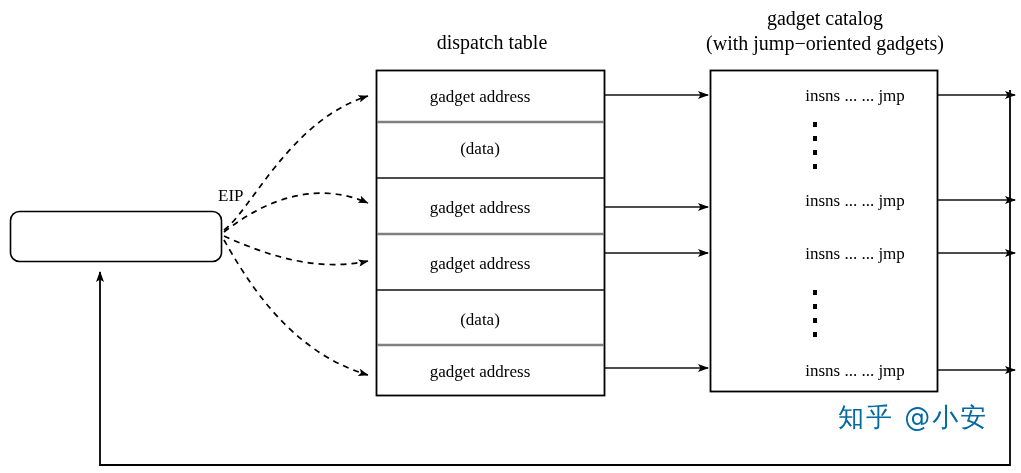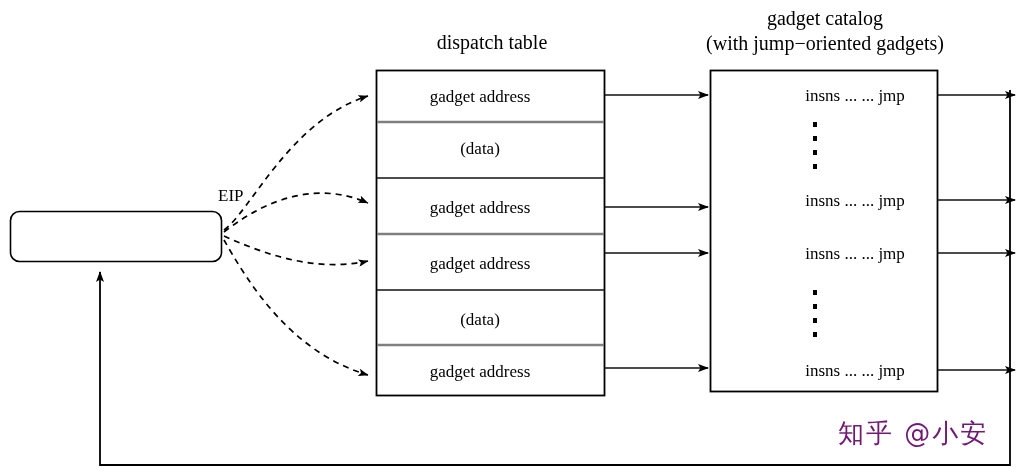--- a/index.html
+++ b/index.html
@@ -39,23 +39,23 @@
     left:10px;top:224px;width:212px;
     text-align:center;font-size:21px;
   }
   #eip-label{
     left:218px;top:140px;
     font-size:17px;font-weight:normal;margin-top:46px;
   }
 
   #watermark{
     position:absolute;
-    left:838px;top:416px;
+    left:838px;top:400px;
     font-size:26px;
-    color:#701a75;
+    color:#0369a1;
     font-family:"DejaVu Sans","Liberation Sans",sans-serif;
     letter-spacing:2px;
     white-space:nowrap;
     user-select:none;
   }
 </style>
 </head>
 <body>
 
 <div id="stage">

